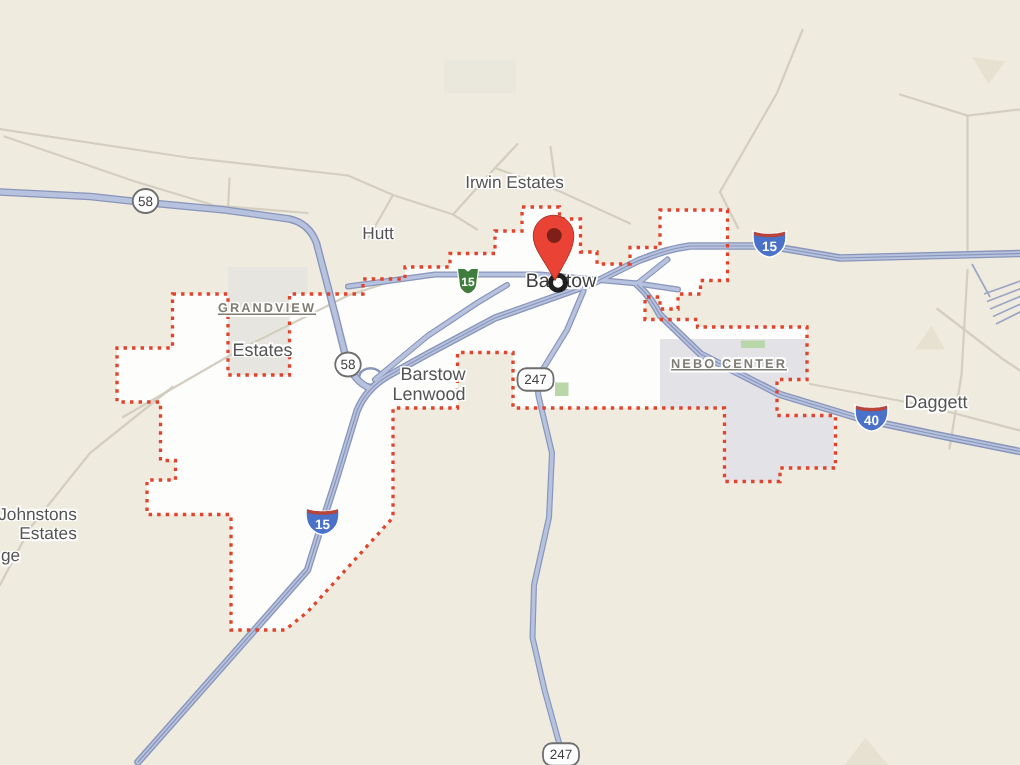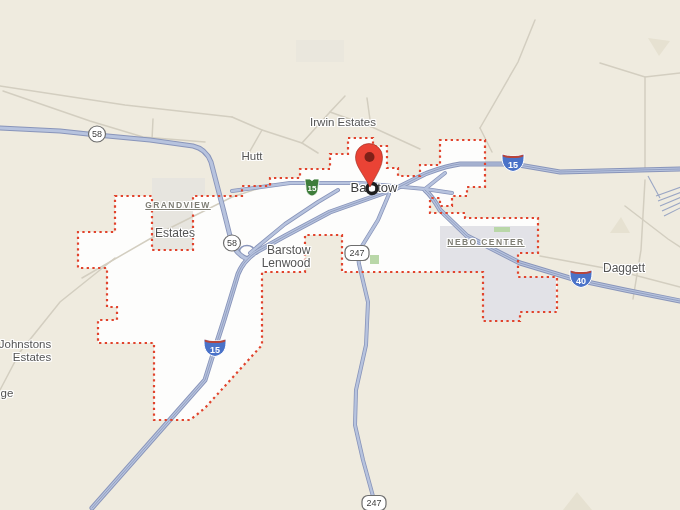--- a/index.html
+++ b/index.html
@@ -185,21 +185,21 @@
   <div class="lbl locality two-line" style="left:286px;top:256px;font-size:12px">
     <span>Barstow</span><br>
     <span>Lenwood</span>
   </div>
   <div class="lbl area-caps" style="left:486px;top:242px">NEBO CENTER</div>
   <div class="lbl locality" style="left:624px;top:268px;font-size:12px">Daggett</div>
   <div class="lbl locality two-line" style="left:25px;top:350px">
     <span>Johnstons</span><br>
     <span>Estates</span>
   </div>
-  <div class="lbl locality" style="left:7px;top:393px">ge</div>
+  <div class="lbl locality" style="left:7px;top:371px">ge</div>
 
   <svg width="680" height="510" viewBox="0 0 680 510" style="pointer-events:none">
     <g>
       <circle cx="372" cy="188.5" r="3.2" fill="#ffffff"></circle>
       <circle cx="372" cy="188.5" r="5" fill="none" style="stroke:var(--ring-black);stroke-width:3.4"></circle>
       <path d="M370,187 C362,172 355.5,166 355.5,157 a13.5,13.5 0 1 1 27,0 C382.5,166 378,172 370,187 Z" style="fill:var(--pin-red);stroke:#9a2e22;stroke-width:0.6"></path>
       <circle cx="369.5" cy="157" r="5" style="fill:var(--pin-dark)"></circle>
     </g>
   </svg>
 

